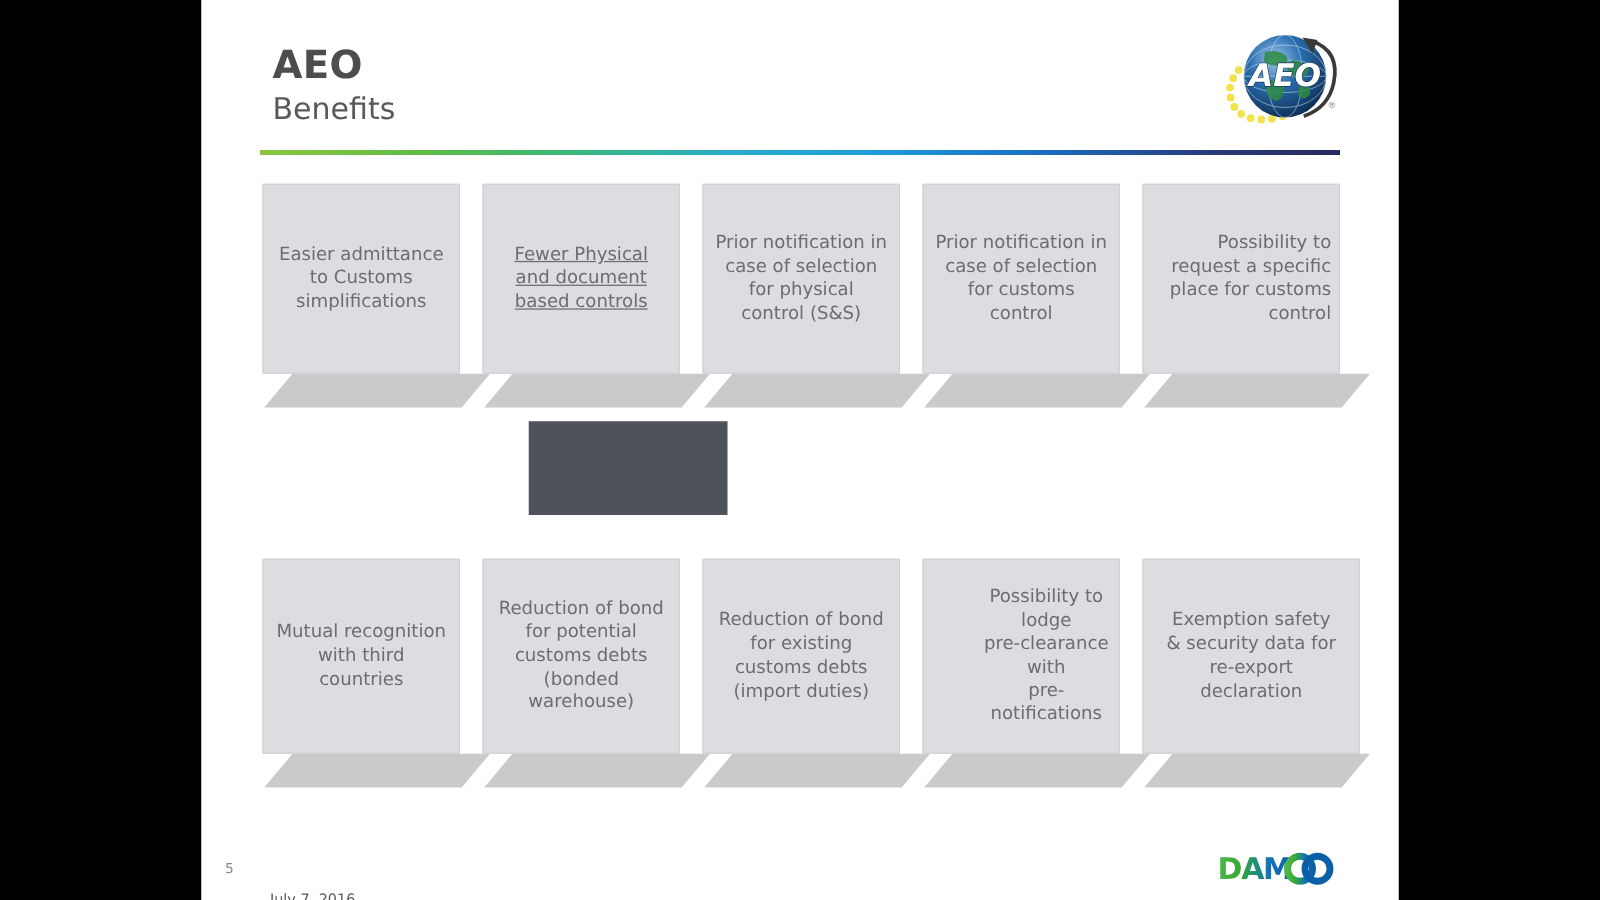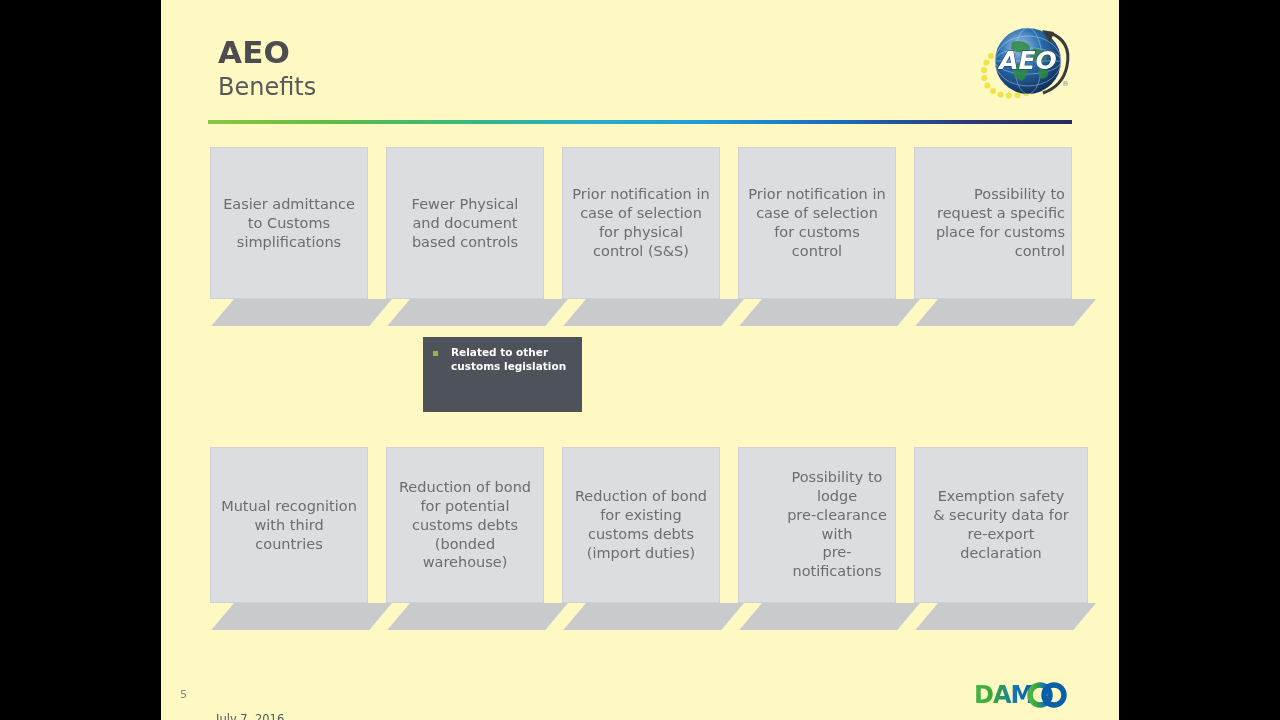--- a/index.html
+++ b/index.html
@@ -19,21 +19,21 @@
     height: 720px;
     background: #000000;
   }
   
   #slide {
     position: absolute;
     left: 161px;
     top: 0px;
     width: 958px;
     height: 720px;
-    background: #fef9c3;
+    background: #ffffff;
     overflow: hidden;
   }
   
   .title-block {
     position: absolute;
     left: 57px;
     top: 36px;
   }
   .title-main {
     font-family: "DejaVu Sans", sans-serif;
@@ -221,21 +221,21 @@
 
     <div id="top-row">
         <div class="shadow" style="left: 73px; top: 299px; width: 158px; height: 27px;"></div>
         <div class="box" style="left: 49px; top: 147px; width: 158px; height: 152px;">
           <div class="box-text" style="white-space: pre-line;">Easier admittance
 to Customs
 simplifications</div>
         </div>
         <div class="shadow" style="left: 249px; top: 299px; width: 158px; height: 27px;"></div>
         <div class="box" style="left: 225px; top: 147px; width: 158px; height: 152px;">
-          <div class="box-text" style="white-space: pre-line;">Fewer Physical
+          <div class="box-text" style="white-space: pre-line; text-decoration: underline;">Fewer Physical
 and document
 based controls</div>
         </div>
         <div class="shadow" style="left: 425px; top: 299px; width: 158px; height: 27px;"></div>
         <div class="box" style="left: 401px; top: 147px; width: 158px; height: 152px;">
           <div class="box-text" style="white-space: pre-line;">Prior notification in
 case of selection
 for physical
 control (S&amp;S)</div>
         </div>
@@ -249,25 +249,20 @@
         <div class="shadow" style="left: 777px; top: 299px; width: 158px; height: 27px;"></div>
         <div class="box" style="left: 753px; top: 147px; width: 158px; height: 152px;">
           <div class="box-text" style="white-space: pre-line; text-align: right;">Possibility to
 request a specific
 place for customs
 control</div>
         </div>
       </div>
 
     <div id="legend">
-      <div class="legend-item">
-        <span class="legend-bullet"></span>
-        <span class="legend-text" style="white-space: pre-line;">Related to other
-customs legislation</span>
-      </div>
     </div>
 
     <div id="bottom-row">
         <div class="shadow" style="left: 73px; top: 603px; width: 158px; height: 27px;"></div>
         <div class="box" style="left: 49px; top: 447px; width: 158px; height: 156px; padding-left: 26px;">
           <div class="box-text" style="white-space: pre-line;">Mutual recognition
 with third
 countries</div>
         </div>
         <div class="shadow" style="left: 249px; top: 603px; width: 158px; height: 27px;"></div>

